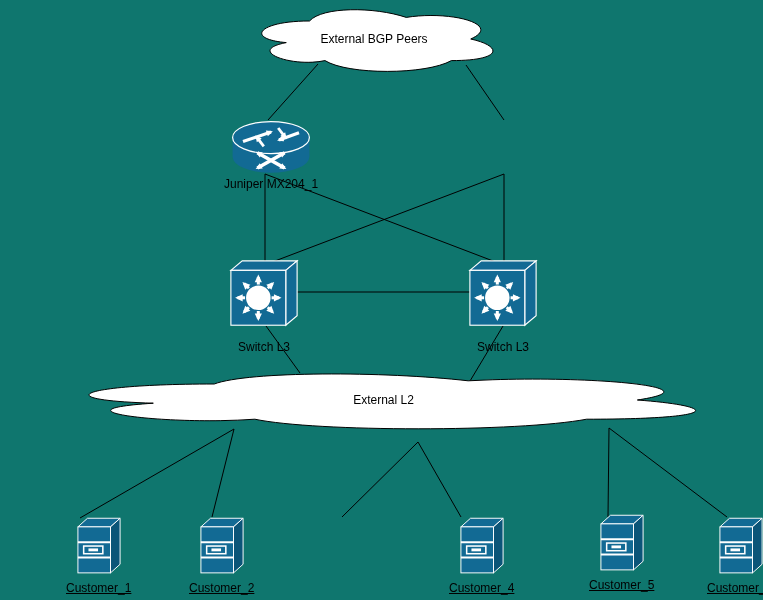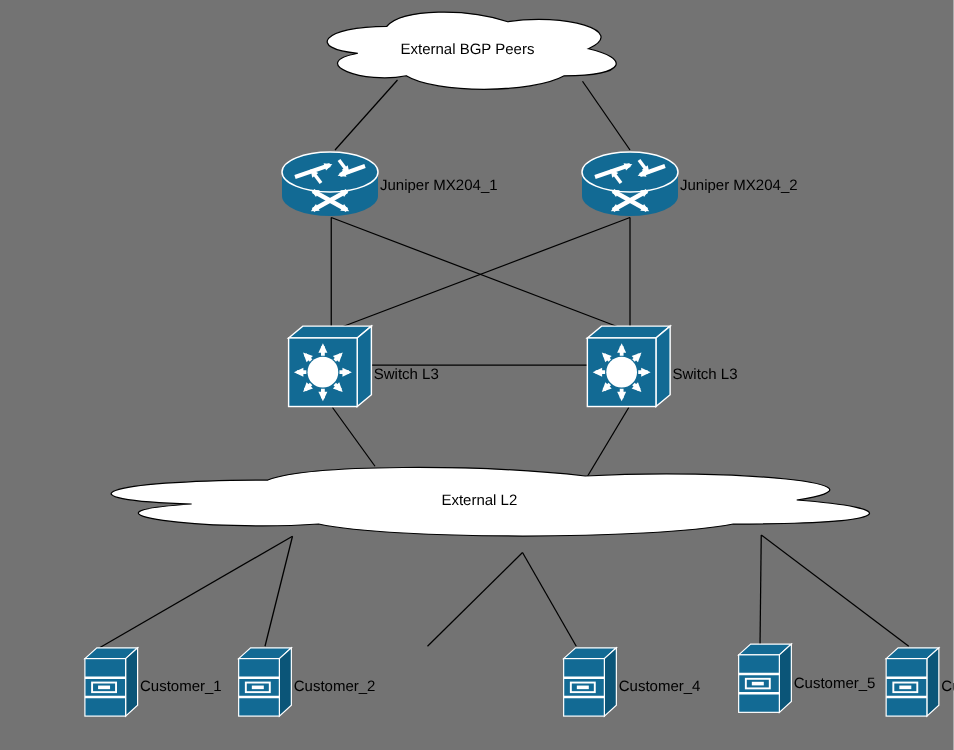--- a/index.html
+++ b/index.html
@@ -1,28 +1,28 @@
 <!DOCTYPE html>
 <html style="--icon: #126a94; --icon-dark: #0b5578;"><head>
 <meta charset="utf-8">
 <style>
   html,body{margin:0;padding:0;background:#fff;}
   .canvas{
-    position:relative;width:763px;height:600px;background:#737373;overflow:hidden;
+    position:relative;width:763px;height:600px;background:#0f766e;overflow:hidden;
     font-family:"Liberation Sans", sans-serif;
   }
   #diagram-svg{position:absolute;left:0;top:0;width:763px;height:600px;}
   #nodes{position:absolute;left:0;top:0;width:763px;height:600px;pointer-events:none;}
-  .node{position:absolute;display:flex;flex-direction:row;align-items:center;pointer-events:auto;}
+  .node{position:absolute;display:flex;flex-direction:column;align-items:center;pointer-events:auto;}
   .node-label{
     font-size:12px;color:#000;white-space:nowrap;line-height:1.1;text-align:center;
   }
   .node.router .node-label{margin-top:2px;}
   .node.switch .node-label{margin-top:12px;}
-  .node.server .node-label{margin-top:5px;}
+  .node.server .node-label{margin-top:5px;text-decoration:underline;}
   .cloud-label{
     position:absolute;display:flex;align-items:center;justify-content:center;
     font-size:12px;color:#000;pointer-events:auto;
   }
 </style>
 </head>
 <body>
 
 <div class="canvas">
   <svg id="diagram-svg" viewBox="0 0 763 600">
@@ -60,33 +60,20 @@
       <path d="M2,22 L2,46 A48,20 0 0 0 98,46 L98,22 Z" fill="var(--icon)"></path>
       <ellipse cx="50" cy="22" rx="48" ry="20" fill="var(--icon)" stroke="#ffffff" stroke-width="1.5"></ellipse>
       <path d="M15,27 L50,15" stroke="#fff" stroke-width="4" fill="none" marker-end="url(#aw)"></path>
       <path d="M85,16 L60,25" stroke="#fff" stroke-width="4" fill="none" marker-end="url(#aw)"></path>
       <path d="M41,33 L32,21" stroke="#fff" stroke-width="3.5" fill="none" marker-end="url(#aw)"></path>
       <path d="M59,10 L68,22" stroke="#fff" stroke-width="3.5" fill="none" marker-end="url(#aw)"></path>
       <path d="M33,41 L67,60" stroke="#fff" stroke-width="4.5" fill="none" marker-start="url(#aw)" marker-end="url(#aw)"></path>
       <path d="M67,41 L33,60" stroke="#fff" stroke-width="4.5" fill="none" marker-start="url(#aw)" marker-end="url(#aw)"></path>
     </svg>
     <div class="node-label">Juniper MX204_1</div>
-  </div>
-      <div class="node router" style="left: 464px; top: 120px;">
-    <svg viewBox="0 0 100 70" width="80" height="56">
-      <path d="M2,22 L2,46 A48,20 0 0 0 98,46 L98,22 Z" fill="var(--icon)"></path>
-      <ellipse cx="50" cy="22" rx="48" ry="20" fill="var(--icon)" stroke="#ffffff" stroke-width="1.5"></ellipse>
-      <path d="M15,27 L50,15" stroke="#fff" stroke-width="4" fill="none" marker-end="url(#aw)"></path>
-      <path d="M85,16 L60,25" stroke="#fff" stroke-width="4" fill="none" marker-end="url(#aw)"></path>
-      <path d="M41,33 L32,21" stroke="#fff" stroke-width="3.5" fill="none" marker-end="url(#aw)"></path>
-      <path d="M59,10 L68,22" stroke="#fff" stroke-width="3.5" fill="none" marker-end="url(#aw)"></path>
-      <path d="M33,41 L67,60" stroke="#fff" stroke-width="4.5" fill="none" marker-start="url(#aw)" marker-end="url(#aw)"></path>
-      <path d="M67,41 L33,60" stroke="#fff" stroke-width="4.5" fill="none" marker-start="url(#aw)" marker-end="url(#aw)"></path>
-    </svg>
-    <div class="node-label">Juniper MX204_2</div>
   </div>
       <div class="node switch" style="left: 229px; top: 259px;">
     <svg viewBox="0 0 74 74" width="70" height="70">
       <polygon points="2,12 14,2 72,2 60,12" fill="var(--icon)" stroke="#ffffff" stroke-width="1.2"></polygon>
       <polygon points="60,12 72,2 72,60 60,70" fill="var(--icon)" stroke="#ffffff" stroke-width="1.2"></polygon>
       <rect x="2" y="12" width="58" height="58" fill="var(--icon)" stroke="#ffffff" stroke-width="1.2"></rect>
       <circle cx="31" cy="41" r="13" fill="#ffffff"></circle>
       <path d="M31,27 L31,19" stroke="#fff" stroke-width="3.2" fill="none" marker-end="url(#aw)"></path>
       <path d="M31,55 L31,63" stroke="#fff" stroke-width="3.2" fill="none" marker-end="url(#aw)"></path>
       <path d="M17,41 L9,41" stroke="#fff" stroke-width="3.2" fill="none" marker-end="url(#aw)"></path>

